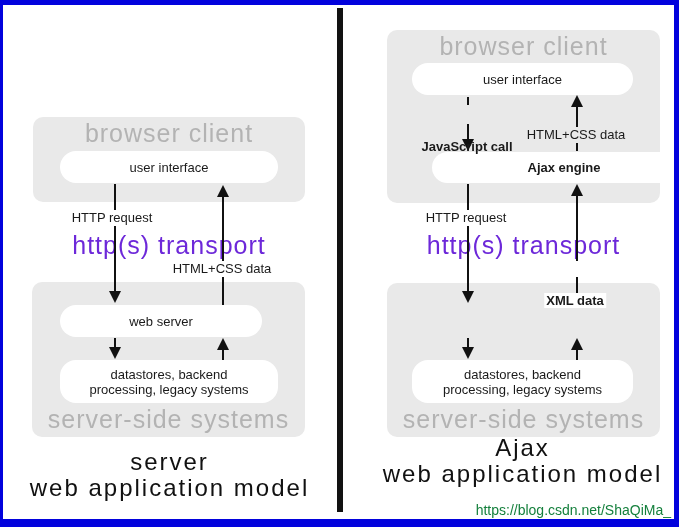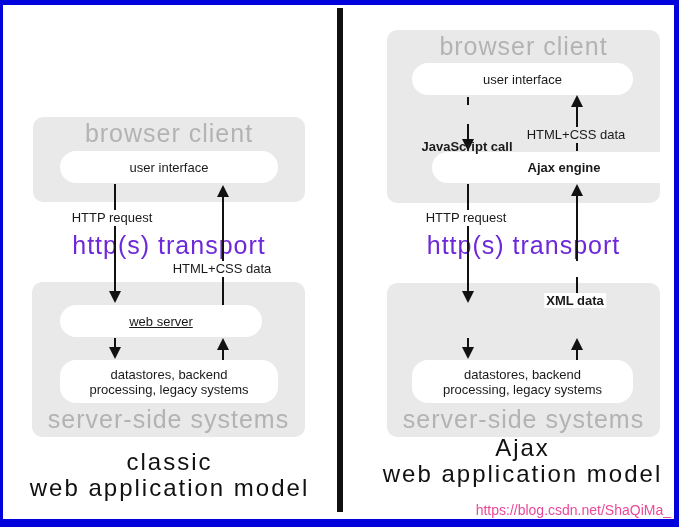--- a/index.html
+++ b/index.html
@@ -36,21 +36,21 @@
     position:absolute;font-size:13px;white-space:nowrap;z-index:6;
     background:#ffffff;padding:0 2px;transform:translateX(-50%);
   }
   .lbl.on-gray{background:transparent;}
   .lbl.bold{font-weight:bold;margin-top:32px;}
   .caption{
     position:absolute;text-align:center;font-size:24px;letter-spacing:2px;
     line-height:26px;color:#111;z-index:2;white-space:nowrap;
   }
   .watermark{
-    position:absolute;font-size:14px;color:#ec4899;z-index:7;white-space:nowrap;
+    position:absolute;font-size:14px;color:#15803d;z-index:7;white-space:nowrap;
   }
 </style>
 </head>
 <body>
 
 <div class="frame">
 
   <div class="zone" style="left:33px;top:117px;width:272px;height:85px;">
     <div class="zone-title" style="top:2px;">browser client</div>
   </div>
@@ -68,36 +68,36 @@
 
   <div class="ah up" style="left:217px;top:185px;"></div>
   <div class="vl" style="left:222px;top:197px;height:64px;"></div>
   <div class="lbl" style="left:222px;top:261px;">HTML+CSS data</div>
   <div class="vl" style="left:222px;top:277px;height:28px;"></div>
 
   <div class="zone" style="left:32px;top:282px;width:273px;height:155px;">
     <div class="zone-title" style="bottom:3px;">server-side systems</div>
   </div>
 
-  <div class="wbox" style="left:60px;top:305px;width:202px;height:32px;text-decoration:underline;">
+  <div class="wbox" style="left:60px;top:305px;width:202px;height:32px;">
     <span>web server</span>
   </div>
 
   <div class="vl" style="left:114px;top:338px;height:11px;"></div>
   <div class="ah down" style="left:109px;top:347px;"></div>
   <div class="ah up" style="left:217px;top:338px;"></div>
   <div class="vl" style="left:222px;top:349px;height:11px;"></div>
 
   <div class="wbox" style="left:60px;top:360px;width:218px;height:43px;">
     <span>datastores, backend</span>
     <span>processing, legacy systems</span>
   </div>
 
   <div class="caption" style="left:27px;top:449px;width:285px;">
-    <div>classic</div>
+    <div>server</div>
     <div>web application model</div>
   </div>
 
   <div class="divider" style="left:337px;top:8px;width:6px;height:504px;"></div>
 
   <div class="zone" style="left:387px;top:30px;width:273px;height:173px;">
     <div class="zone-title" style="top:2px;">browser client</div>
   </div>
 
   <div class="wbox" style="left:412px;top:63px;width:221px;height:32px;">

